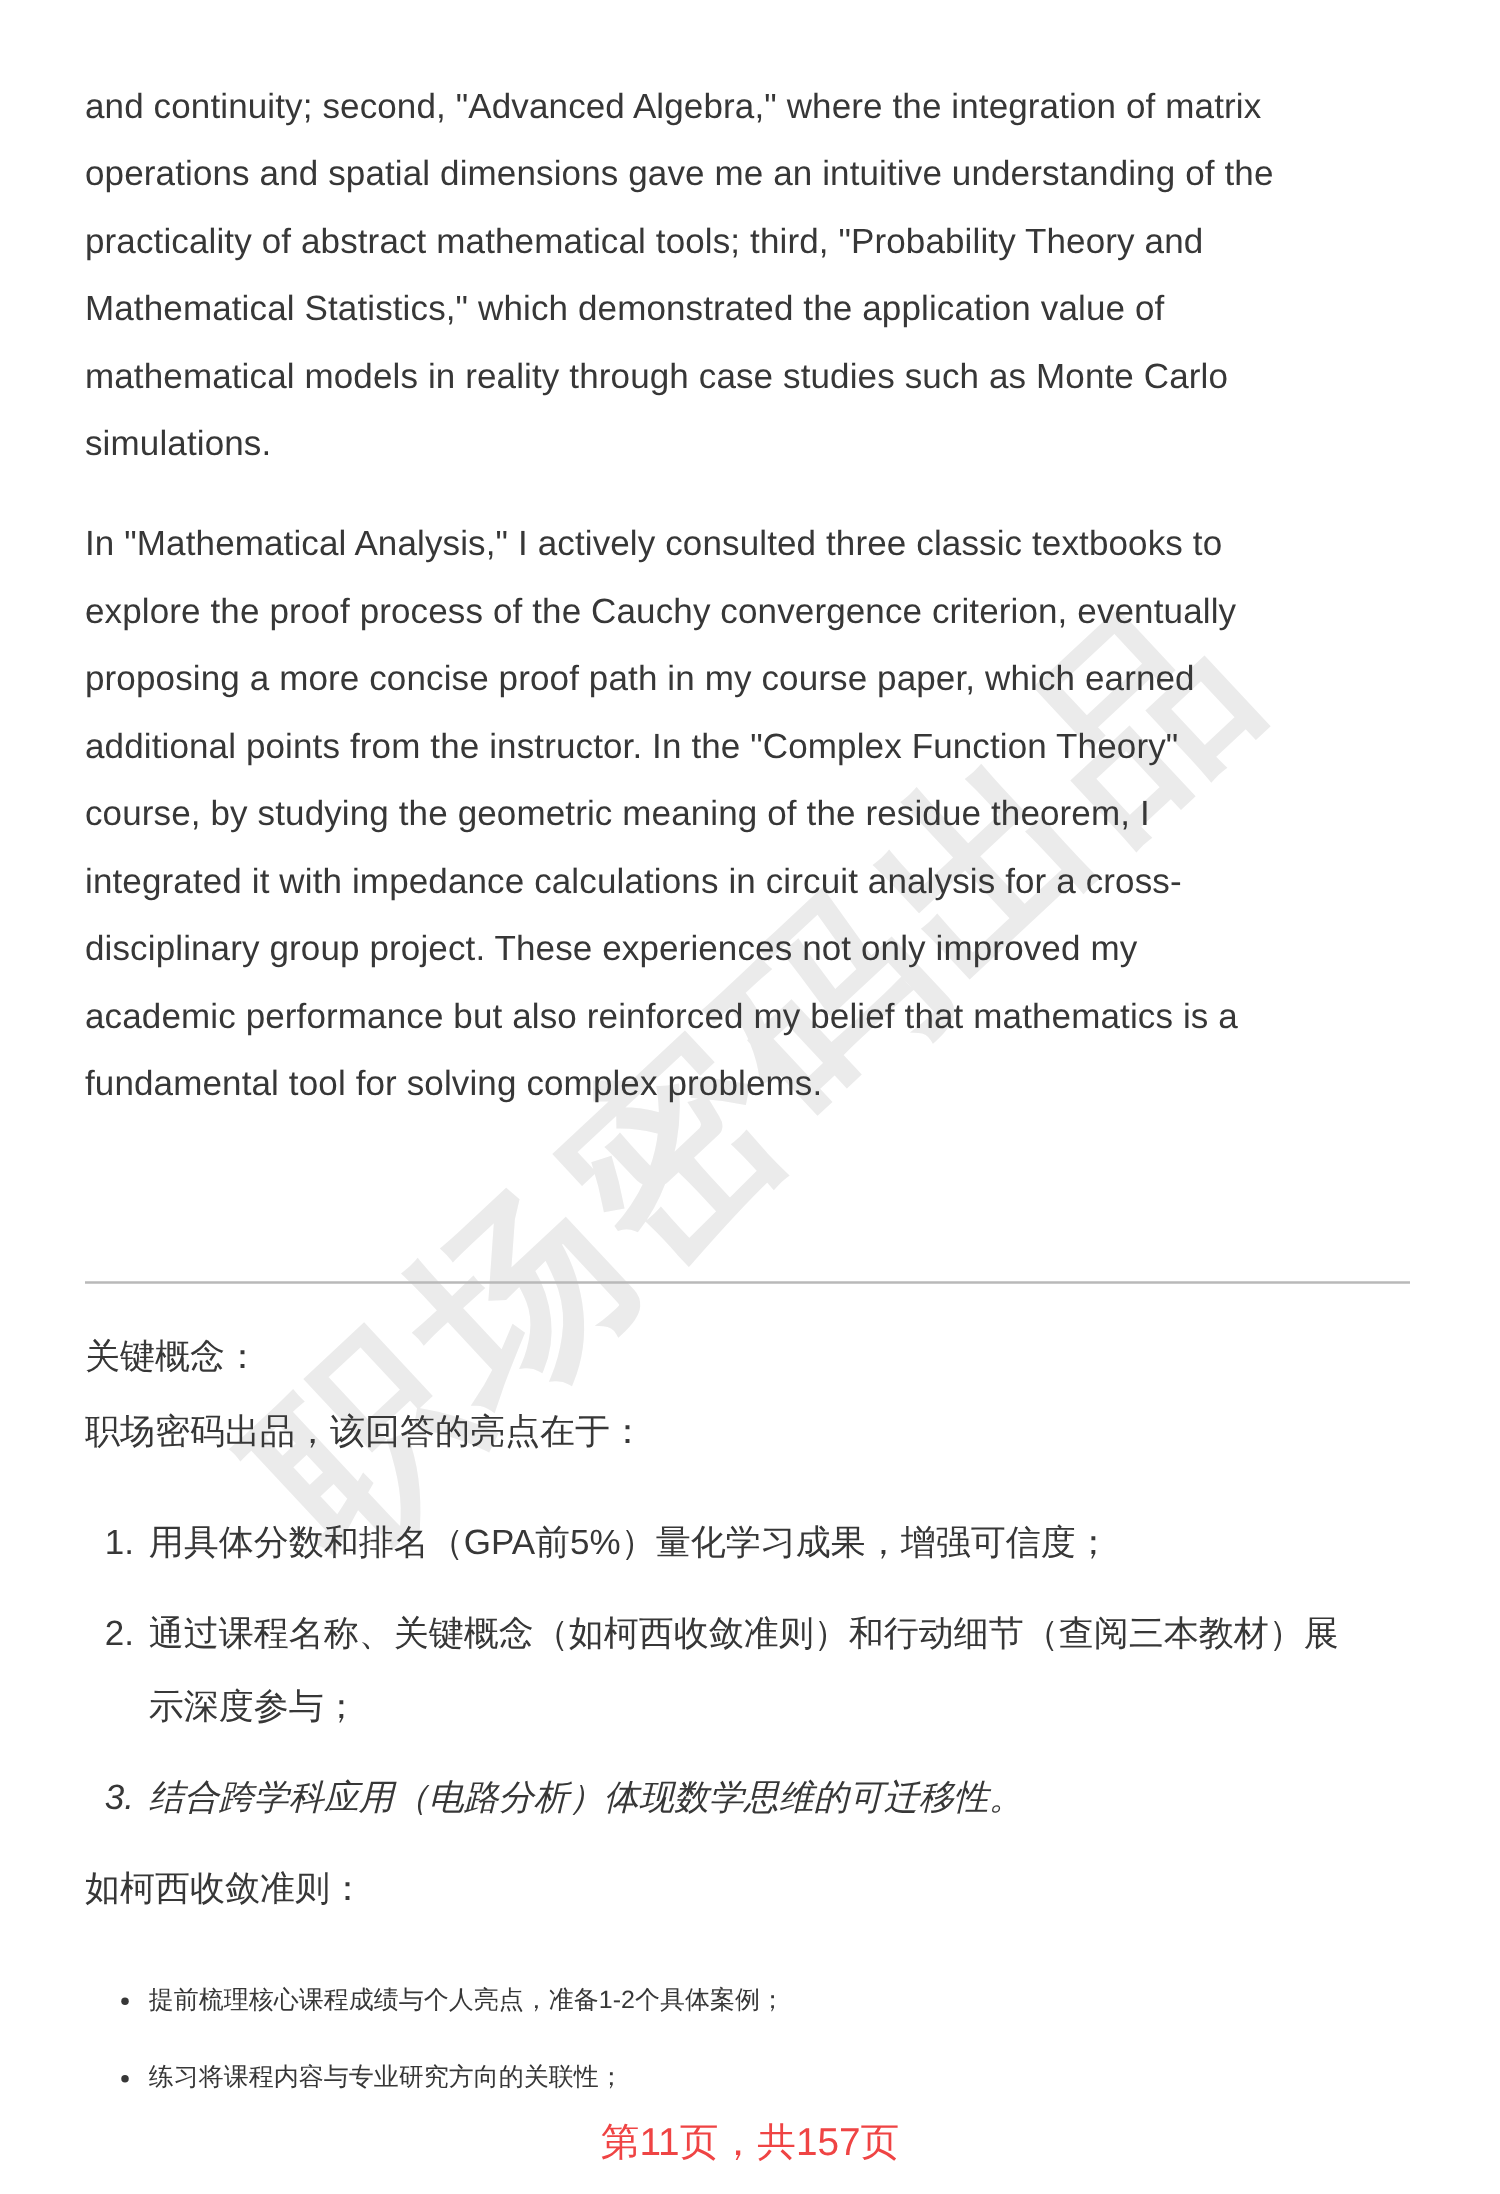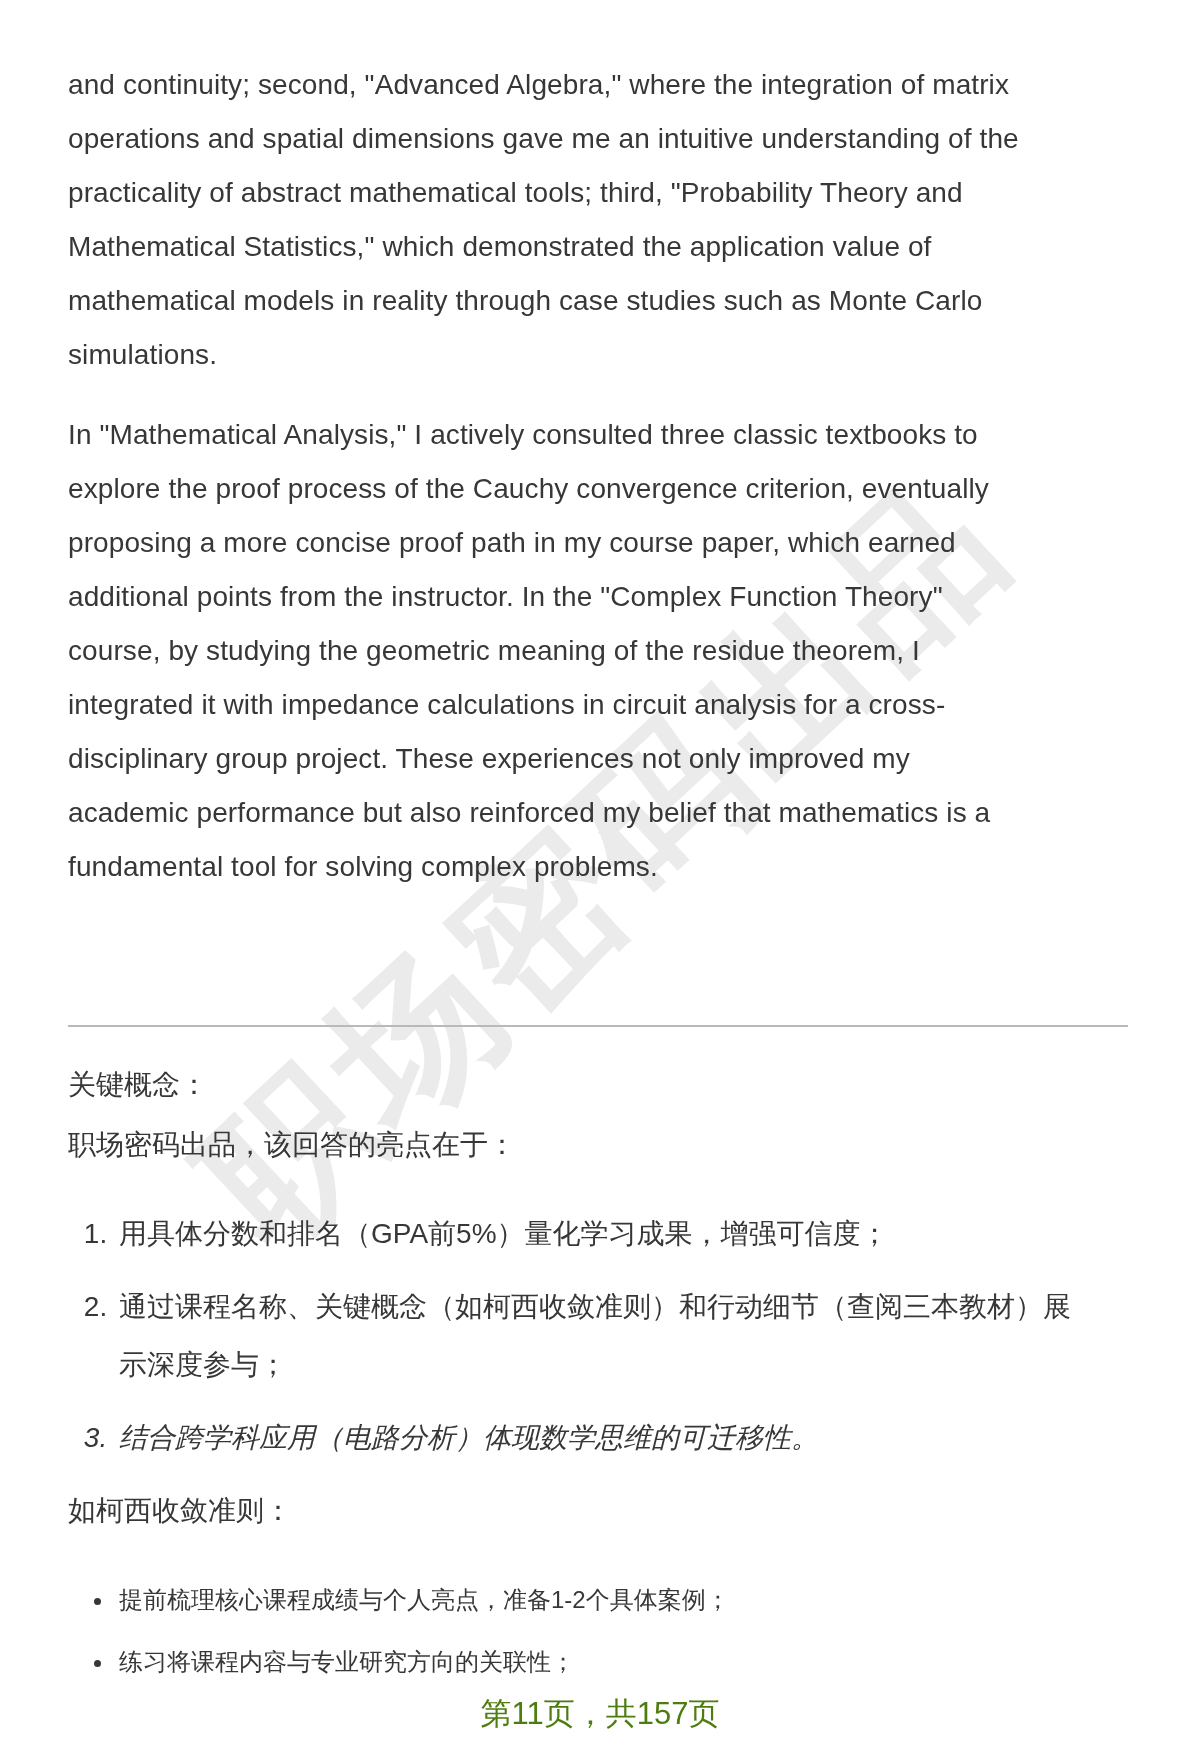--- a/index.html
+++ b/index.html
@@ -71,38 +71,38 @@
     line-height: 58px;
   }
   ol.zh-list li {
     margin: 0 0 15px 0;
     padding-left: 4px;
   }
   ol.zh-list li:last-child { margin-bottom: 0; font-style: italic; }
   ul.zh-list {
     margin: 33px 0 0 0;
     padding: 0 50px 0 47px;
-    font-size: 24px;
+    font-size: 20px;
     line-height: 58px;
     list-style-type: disc;
   }
   ul.zh-list li {
     margin: 0 0 4px 0;
     padding-left: 4px;
   }
   ul.zh-list li:last-child { margin-bottom: 0; }
   .footer {
     position: absolute;
     left: 0;
     right: 0;
     top: 1692px;
     text-align: center;
     font-size: 31px;
     line-height: 44px;
-    color: #4d7c0f;
+    color: #ef4444;
     z-index: 1;
   }
 </style>
 </head>
 <body>
 
 <div class="page">
 
   <div class="watermark">职场密码出品</div>
 

